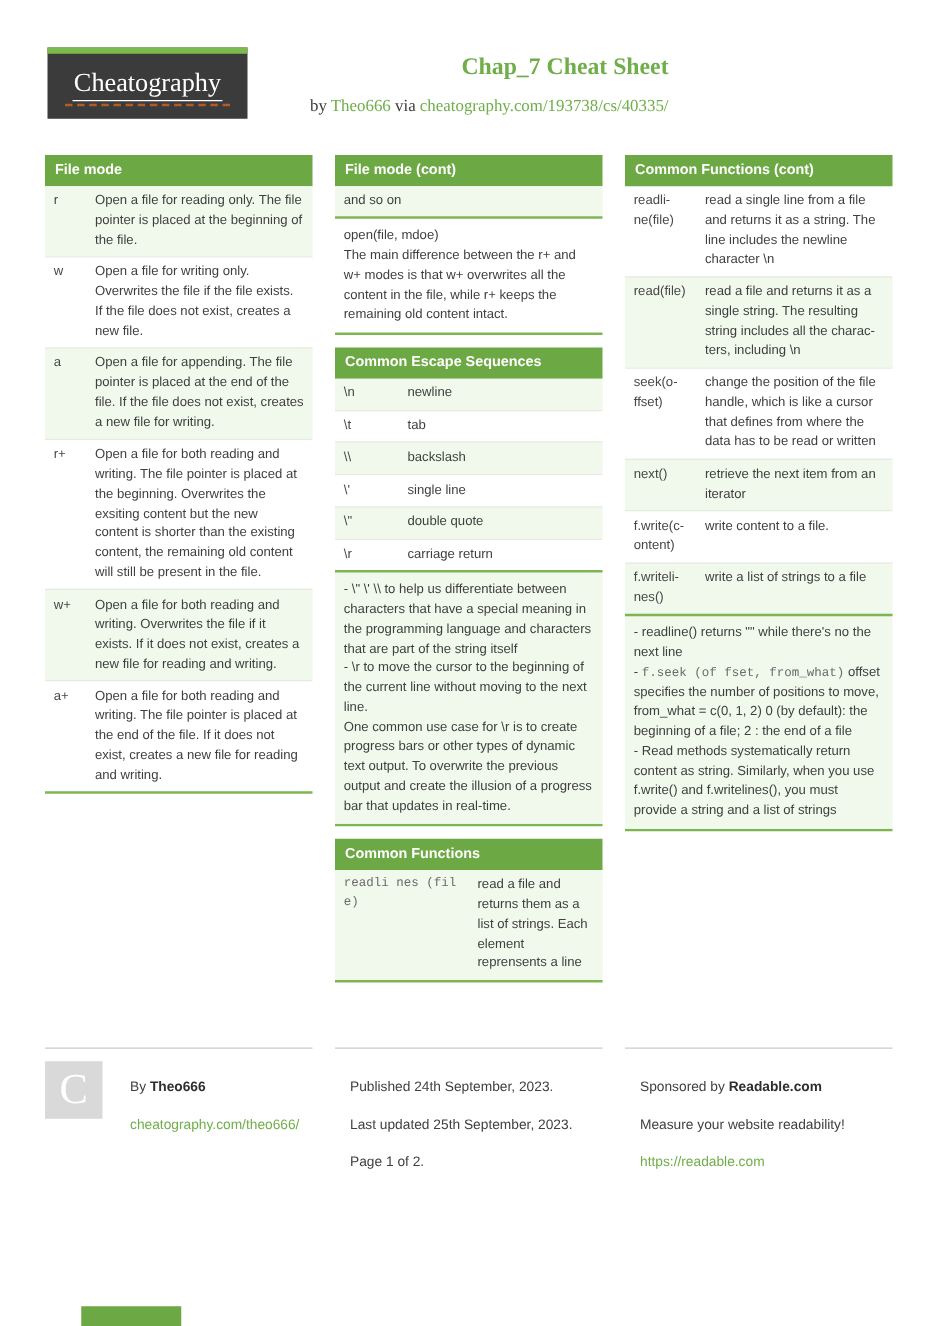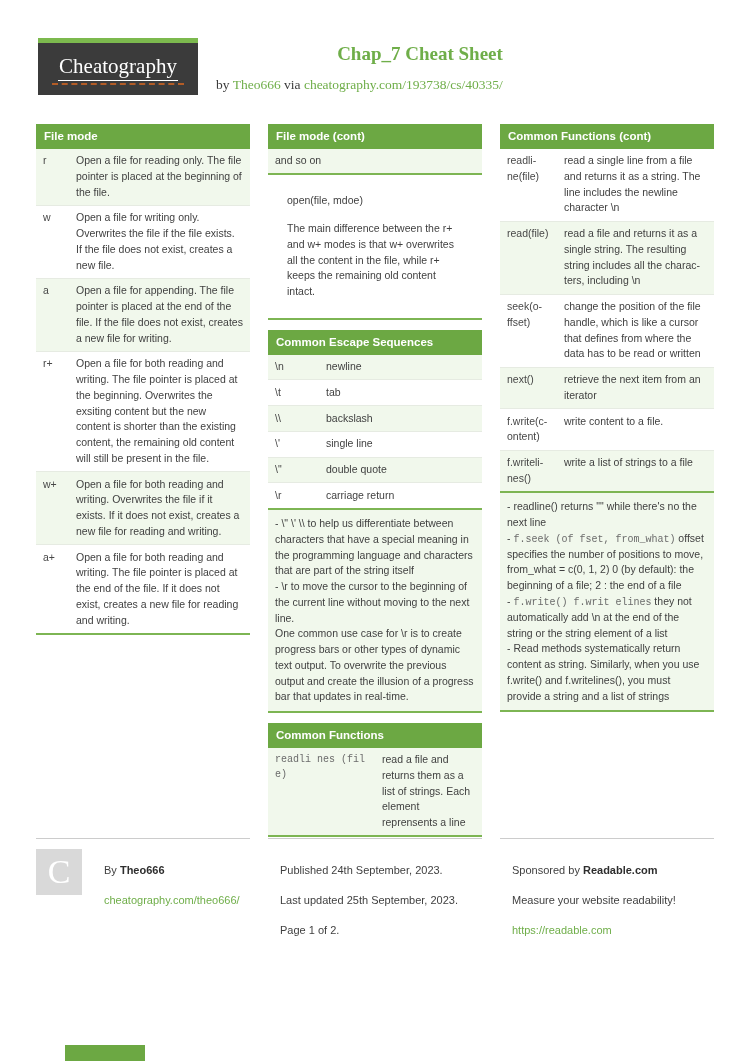--- a/index.html
+++ b/index.html
@@ -1,20 +1,20 @@
 <!DOCTYPE html>
 <html><head>
 <meta charset="utf-8">
 <style>
   html,body{margin:0;padding:0;background:#fff;}
   .page{position:relative;width:750px;height:1061px;background:#ffffff;
         font-family:"Liberation Sans",sans-serif;overflow:hidden;}
 
   
-  .hdr{position:absolute;left:38px;top:38px;display:flex;}
+  .hdr{position:absolute;left:38px;top:38px;display:flex;gap:32px;}
   .logo{width:160px;height:52px;background:#3b3b3b;border-top:5px solid #7cb94e;
         display:flex;flex-direction:column;align-items:center;justify-content:center;}
   .logo-text{font-family:"Liberation Serif",serif;font-size:21px;color:#ffffff;
              border-bottom:1px solid #ffffff;padding:0 1px 1px;}
   .logo-dash{width:132px;border-bottom:2px dashed #b35c26;margin-top:2px;}
   .title-block{margin-left:18px;padding-top:5px;}
   .title{margin:0;font-family:"Liberation Serif",serif;font-size:19px;font-weight:bold;color:#6fae49;text-align:right;}
   .byline{margin:12px 0 0;font-family:"Liberation Serif",serif;font-size:13.5px;color:#3c3c3c;}
   .glink{color:#6fae49;text-decoration:none;cursor:pointer;}
 
@@ -28,21 +28,21 @@
   .trow{display:flex;font-size:10.5px;line-height:1.5;color:#3f3f3f;
         border-top:1px solid #e6ebe2;padding:4.5px 0;}
   .trow:first-of-type,.card-h + .trow{border-top:none;}
   .tint{background:#f1f8ec;}
   .tkey{flex:0 0 26px;padding-left:7px;color:#474747;}
   .tval{flex:1;padding:0 7px;}
   .c-esc .tkey{flex-basis:44px;}
   .c-fn .tkey{flex-basis:100px;font-family:"Liberation Mono",monospace;font-size:10px;color:#6b6b6b;}
   .c-fnc .tkey{flex-basis:50px;white-space:pre-line;}
   .block{padding:6px 7px;font-size:10.5px;line-height:1.5;color:#3f3f3f;border-top:2px solid #7db553;}
-  .block p{margin:12px;}
+  .block p{margin:0;}
   .note{background:#f1f8ec;border-top:2px solid #7db553;padding:6px 7px;
         font-size:10.5px;line-height:1.5;color:#3f3f3f;}
   .note p{margin:0;}
   .mono{font-family:"Liberation Mono",monospace;font-size:10px;color:#6b6b6b;}
 
   
   .footer{position:absolute;left:36px;top:838px;width:678px;display:flex;gap:18px;}
   .fcol{width:214px;border-top:1px solid #cccccc;padding-top:10px;
         font-size:11px;line-height:1.65;color:#3f3f3f;}
   .fcol p{margin:12px;}
@@ -184,21 +184,20 @@
           <div class="tval">write content to a file.</div>
         </div>
         <div class="trow tint">
           <div class="tkey">f.writeli-
 nes()</div>
           <div class="tval">write a list of strings to a file</div>
         </div>
         <div class="note">
           <p>- readline() returns "" while there's no the next line</p>
           <p><span>- </span><span class="mono">f.seek (of fset, from_what)</span><span> offset specifies the number of positions to move, from_what = c(0, 1, 2) 0 (by default): the beginning of a file; 2 : the end of a file</span></p>
-          <p><span>- </span><span class="mono">f.write() f.writ elines</span><span> they not automatically add \n at the end of the string or the string element of a list</span></p>
           <p>- Read methods systematically return content as string. Similarly, when you use f.write() and f.writelines(), you must provide a string and a list of strings</p>
         </div>
       </article>
     </section>
   </div>
 
   <div class="footer">
     <div class="fcol f-left">
       <div class="avatar">C</div>
       <div>

